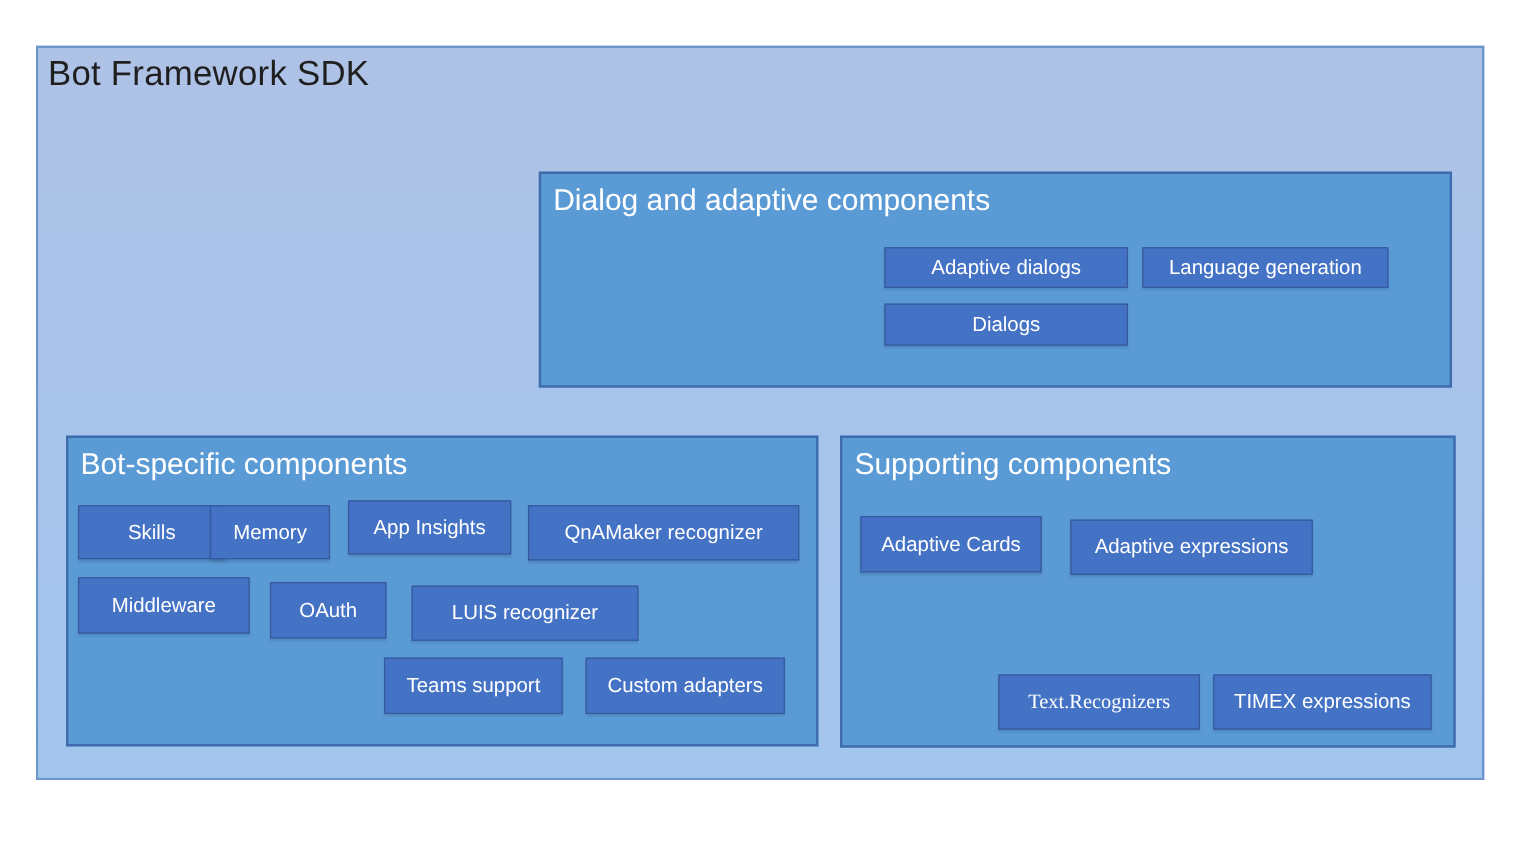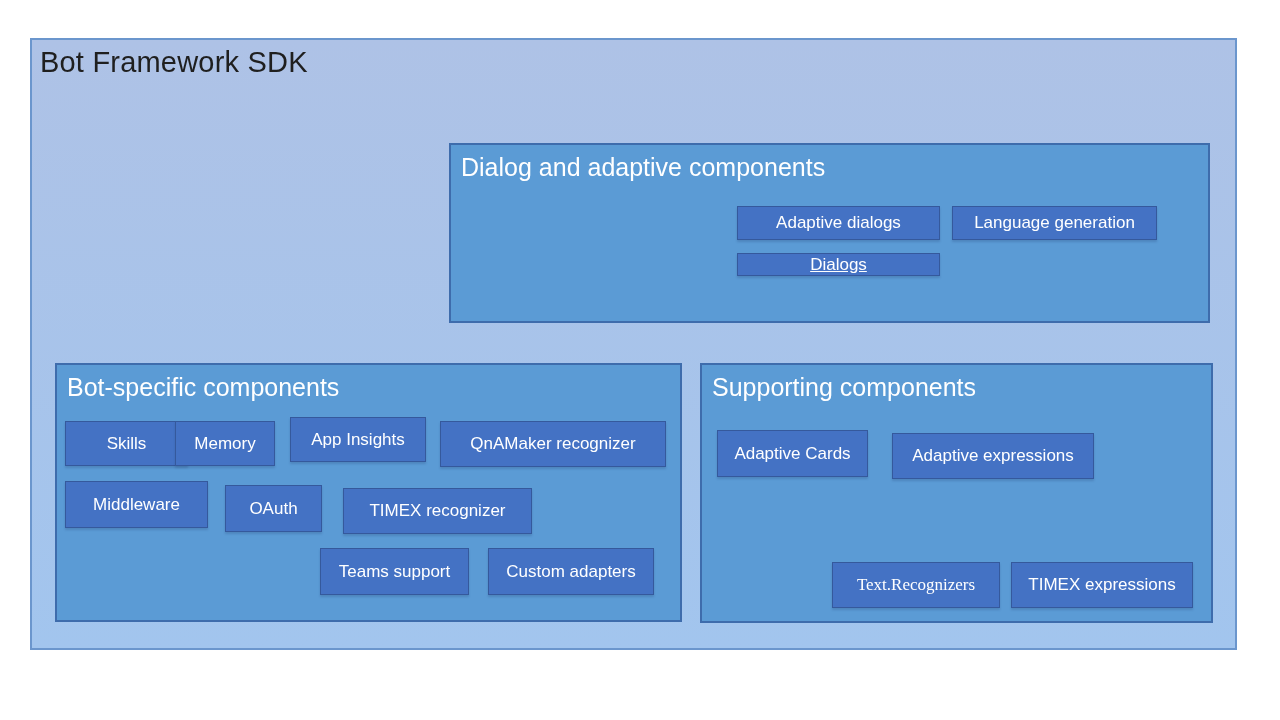--- a/index.html
+++ b/index.html
@@ -60,21 +60,21 @@
     display: flex;
     align-items: center;
     justify-content: center;
     text-align: center;
     white-space: nowrap;
     box-shadow: 0 2px 2px rgba(40, 70, 120, 0.25);
   }
   
   .b-adaptive-dialogs     { left: 737px;  top: 206px; width: 203px; height: 34px; text-align: center; }
   .b-language-generation  { left: 952px;  top: 206px; width: 205px; height: 34px; }
-  .b-dialogs              { left: 737px;  top: 253px; width: 203px; height: 23px; text-decoration: underline; }
+  .b-dialogs              { left: 737px;  top: 253px; width: 203px; height: 35px; }
   
   .b-skills               { left: 65px;   top: 421px; width: 123px; height: 45px; }
   .b-memory               { left: 175px;  top: 421px; width: 100px; height: 45px; }
   .b-app-insights         { left: 290px;  top: 417px; width: 136px; height: 45px; }
   .b-qnamaker-recognizer  { left: 440px;  top: 421px; width: 226px; height: 46px; }
   .b-middleware           { left: 65px;   top: 481px; width: 143px; height: 47px; }
   .b-oauth                { left: 225px;  top: 485px; width: 97px;  height: 47px; }
   .b-luis-recognizer      { left: 343px;  top: 488px; width: 189px; height: 46px; }
   .b-teams-support        { left: 320px;  top: 548px; width: 149px; height: 47px; }
   .b-custom-adapters      { left: 488px;  top: 548px; width: 166px; height: 47px; }
@@ -101,21 +101,21 @@
 
   <div class="section sec-bot">
     <div class="section-title">Bot-specific components</div>
   </div>
   <div class="node b-skills">Skills</div>
   <div class="node b-memory">Memory</div>
   <div class="node b-app-insights">App Insights</div>
   <div class="node b-middleware">Middleware</div>
   <div class="node b-qnamaker-recognizer">QnAMaker recognizer</div>
   <div class="node b-oauth">OAuth</div>
-  <div class="node b-luis-recognizer">TIMEX recognizer</div>
+  <div class="node b-luis-recognizer">LUIS recognizer</div>
   <div class="node b-teams-support">Teams support</div>
   <div class="node b-custom-adapters">Custom adapters</div>
 
   <div class="section sec-support">
     <div class="section-title">Supporting components</div>
   </div>
   <div class="node b-adaptive-cards">Adaptive Cards</div>
   <div class="node b-adaptive-expressions">Adaptive expressions</div>
   <div class="node b-text-recognizers">Text.Recognizers</div>
   <div class="node b-timex-expressions">TIMEX expressions</div>

